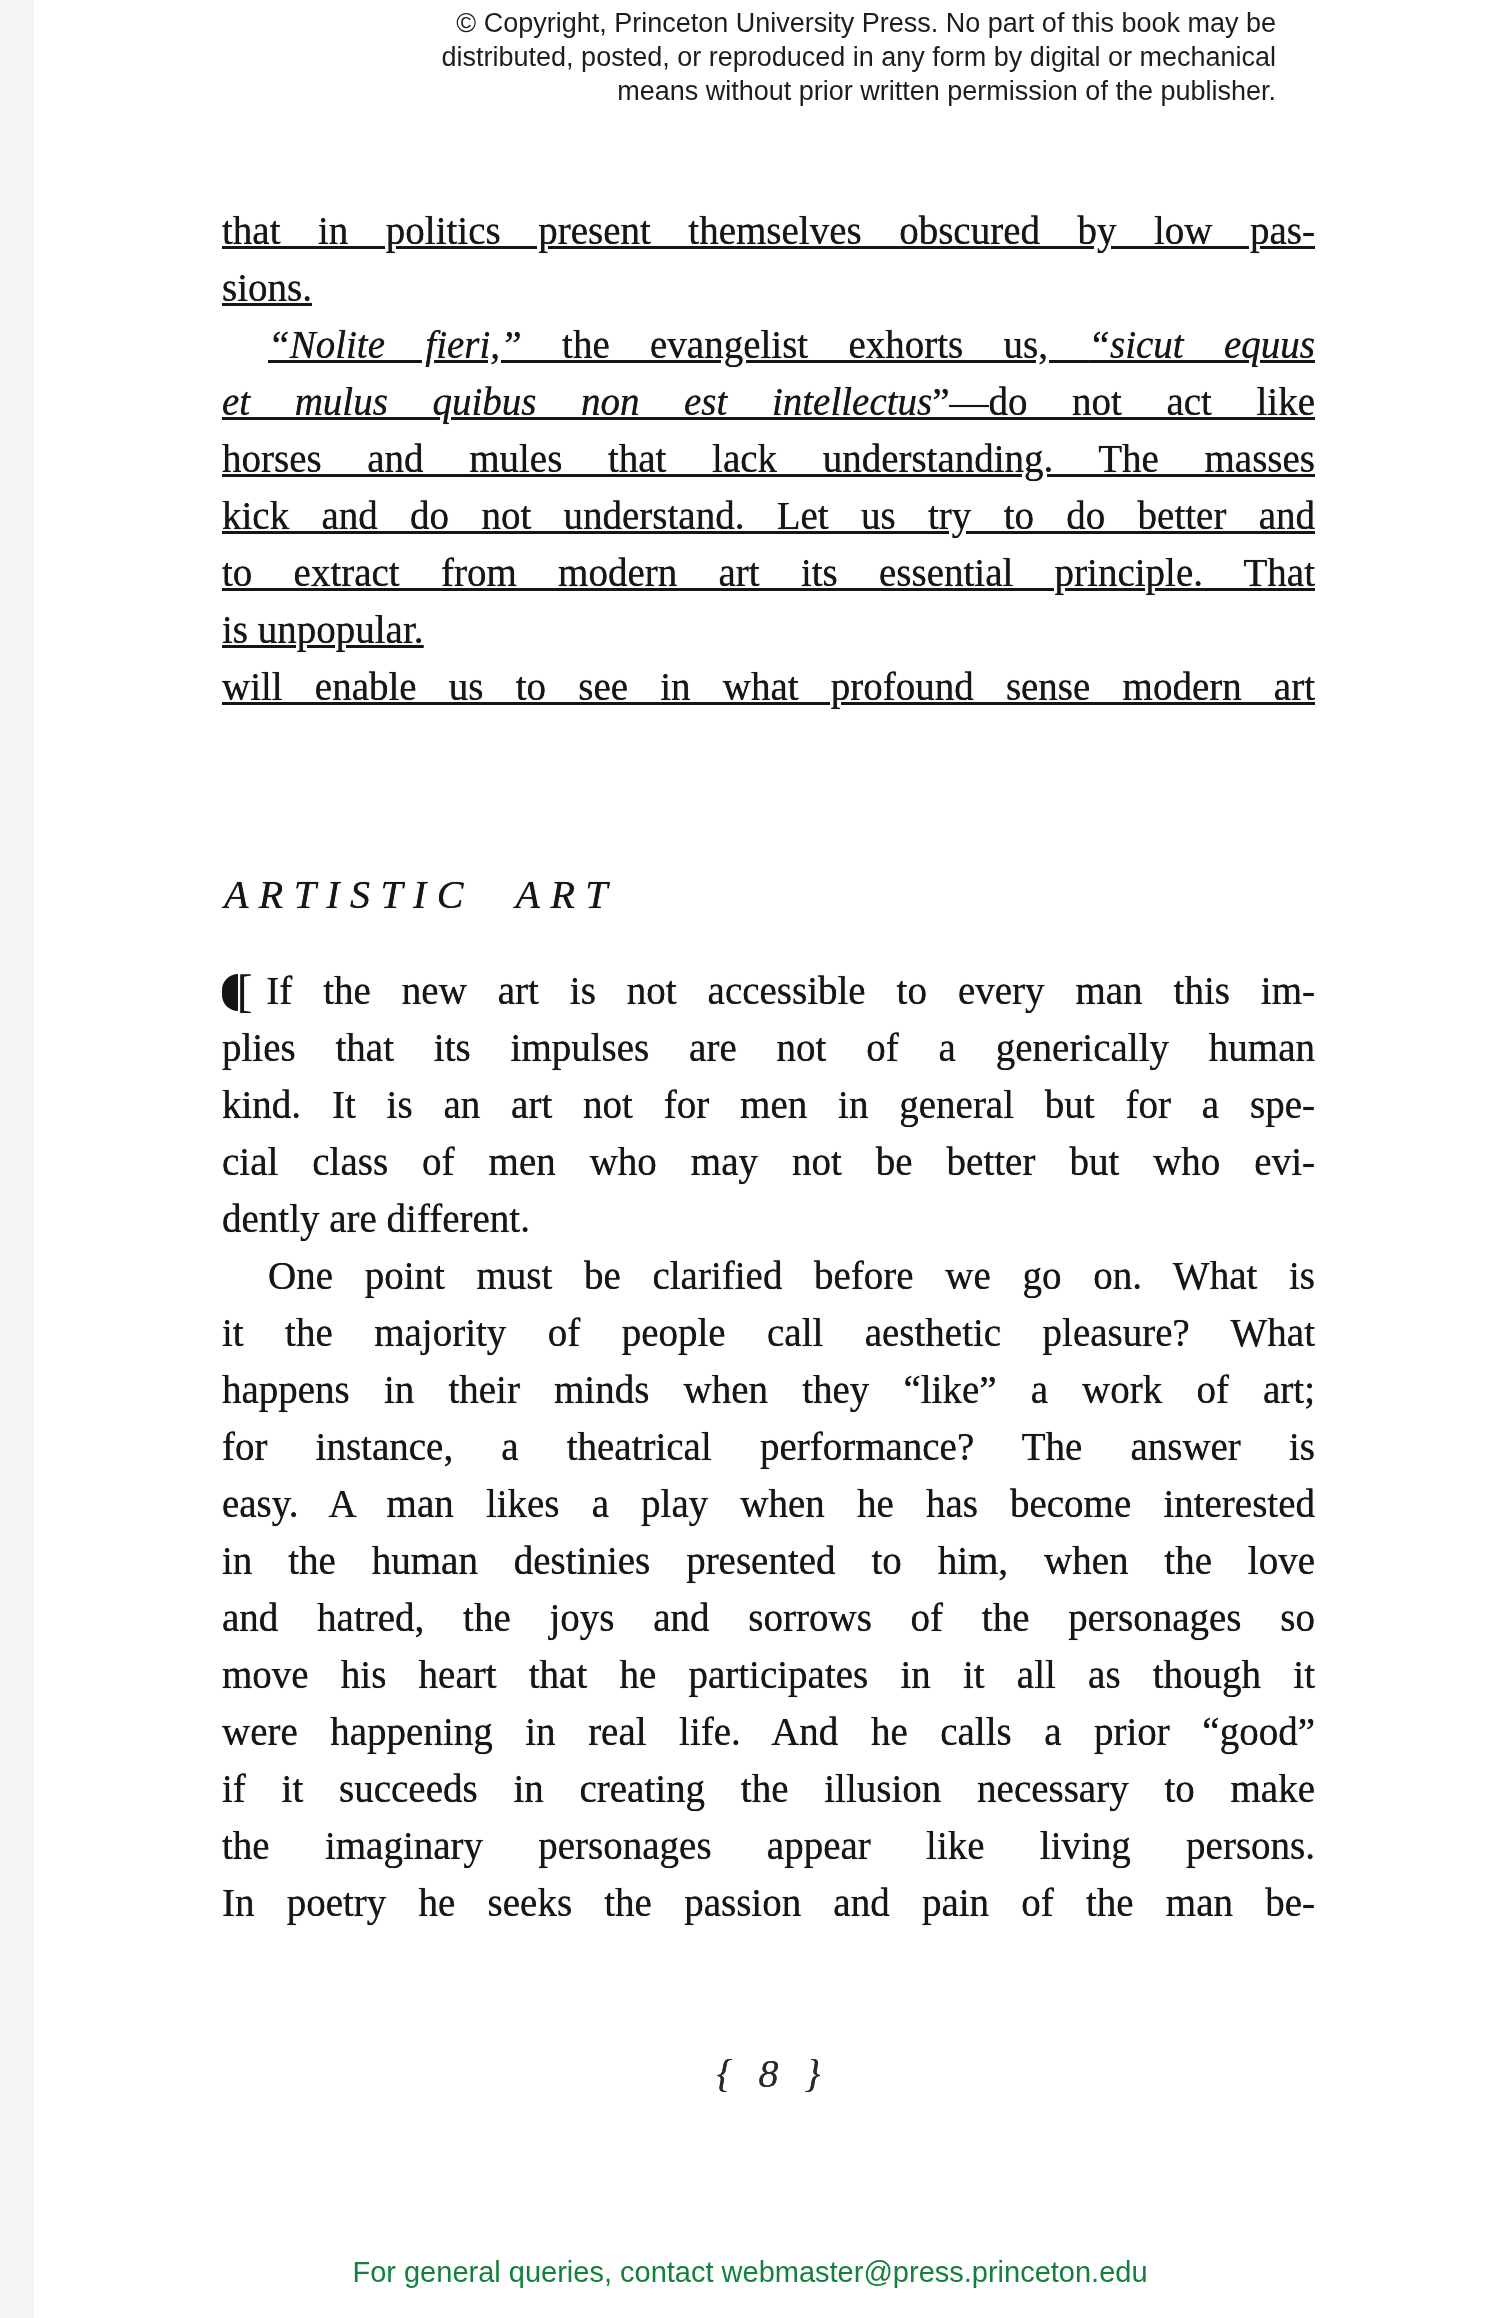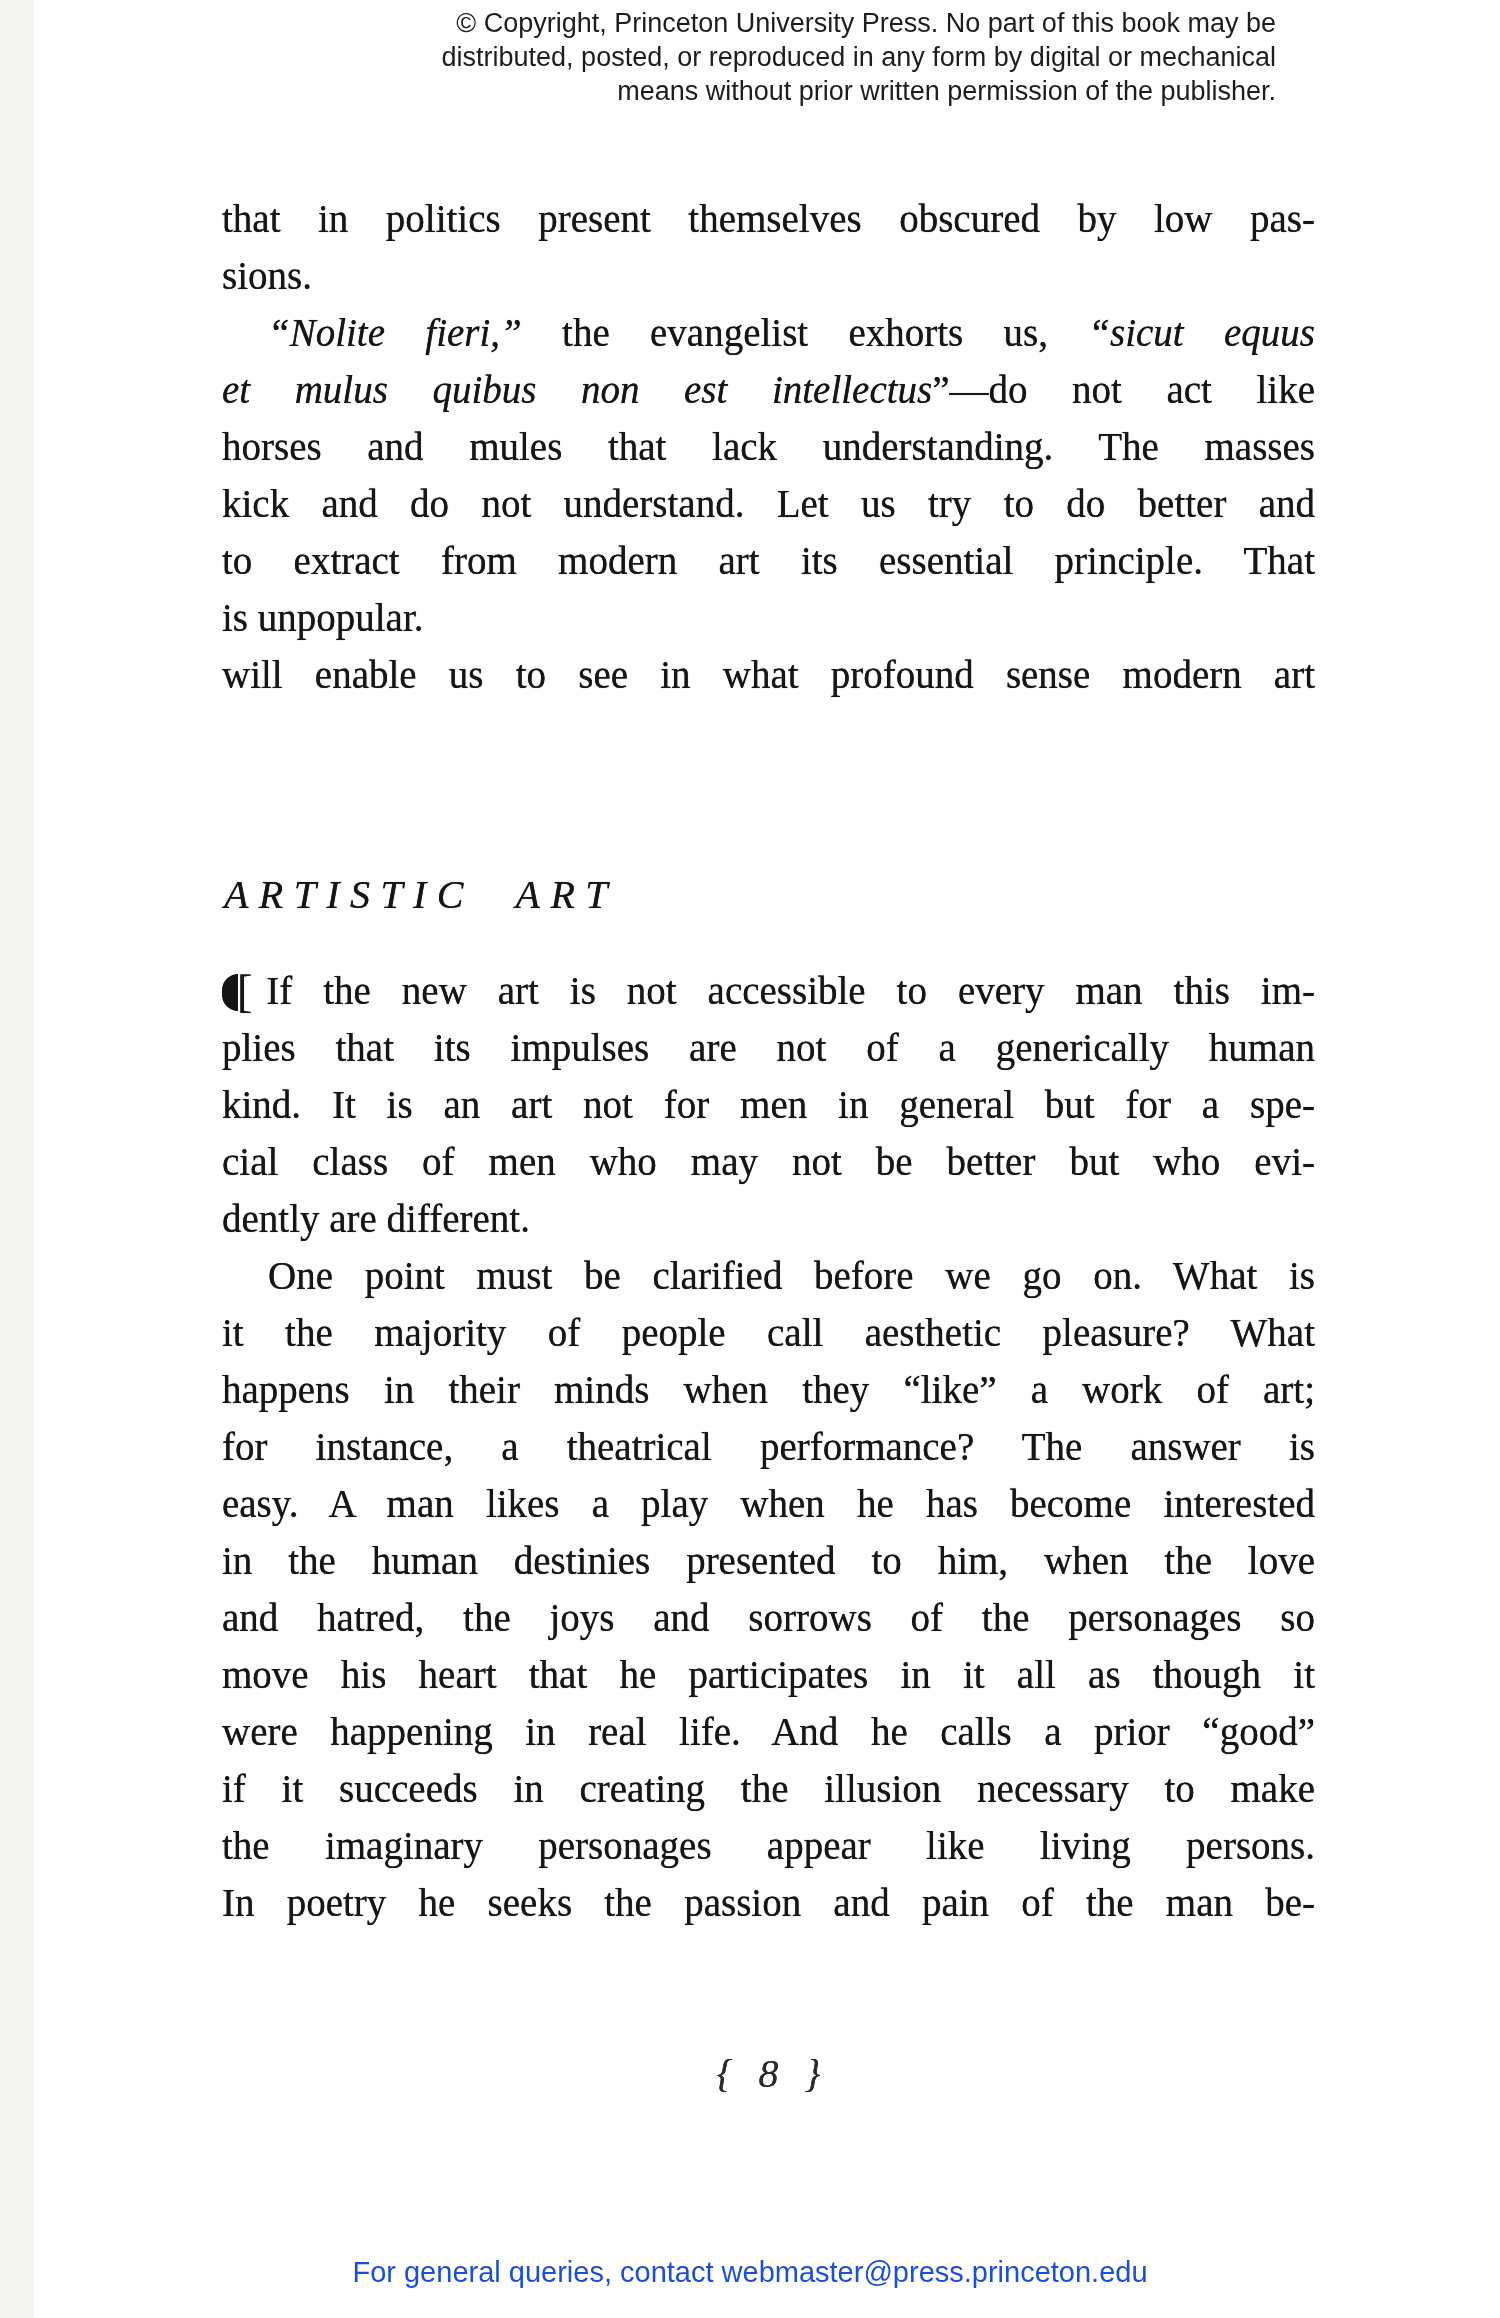--- a/index.html
+++ b/index.html
@@ -22,21 +22,21 @@
     text-align:right;
   }
   #copyright div{white-space:nowrap;}
 
   
   .body-block{
     position:absolute;left:222px;width:1093px;
     font-size:39px;line-height:57px;
     text-shadow:0 0 0.7px #1a1a1a;
   }
-  #body-block-1{top:190px;}
+  #body-block-1{top:202px;text-decoration:underline;}
   #body-block-2{top:962px;}
   .line{
     text-align:justify;
     text-align-last:justify;
     -moz-text-align-last:justify;
   }
   .line.pend{text-align-last:left;-moz-text-align-last:left;}
   .line.indent{padding-left:46px;}
   .it{font-style:italic;}
 
@@ -69,21 +69,21 @@
     font-size:40px;font-style:italic;color:#2b2b2b;
     text-shadow:0 0 0.5px #333;
   }
   #page-number .pn-digit{margin:0 26px;}
 
   
   #footer{
     position:absolute;left:0;top:2256px;width:1500px;
     text-align:center;
     font-family:"Liberation Sans","DejaVu Sans",sans-serif;
-    font-size:29px;color:#1d4ed8;
+    font-size:29px;color:#15803d;
   }
 </style>
 </head>
 <body>
 
 <div id="page">
   <div id="scan-edge"></div>
 
   <div id="copyright">
     <div>© Copyright, Princeton University Press. No part of this book may be</div>

